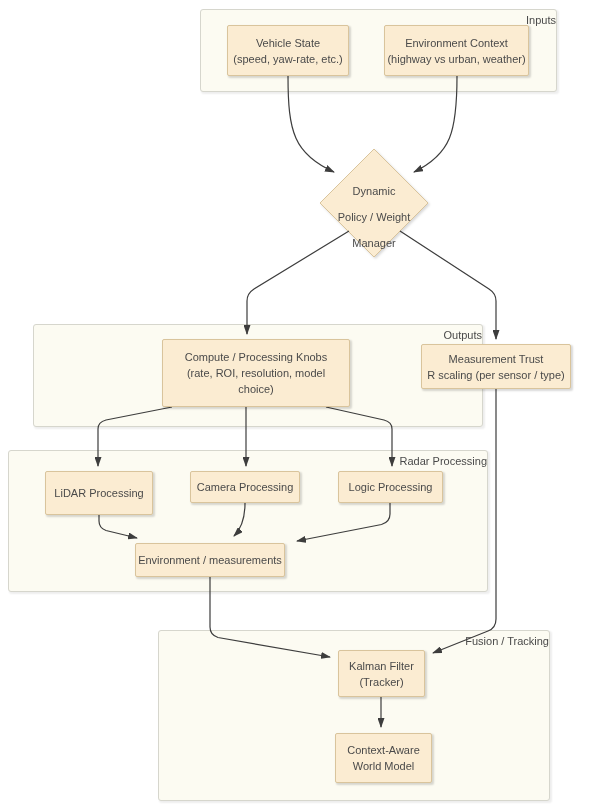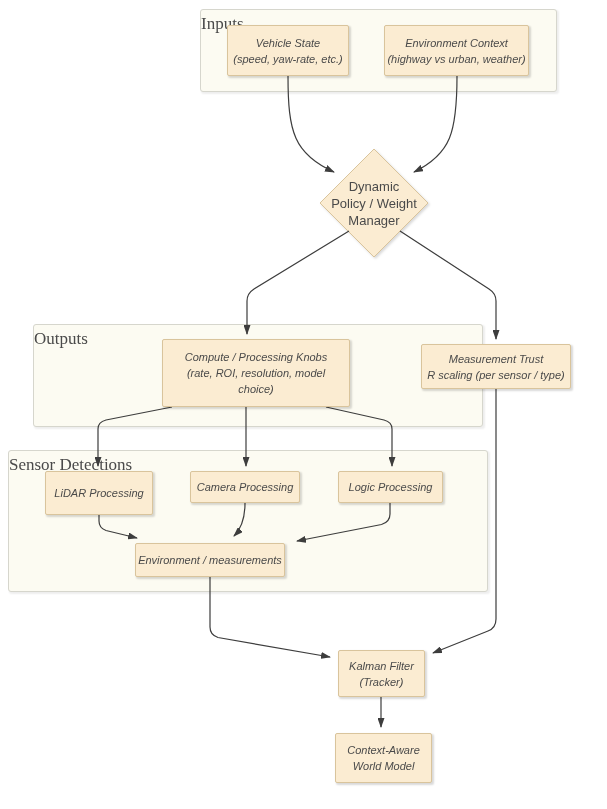--- a/index.html
+++ b/index.html
@@ -15,25 +15,24 @@
     position: absolute;
     background: #fcfbf2;
     border: 1px solid #d6d6cd;
     border-radius: 3px;
     box-shadow: 1.5px 1.5px 2px rgba(0,0,0,0.07);
     box-sizing: border-box;
     z-index: 1;
   }
   .group-label {
     width: 100%;
-    text-align: left;
+    text-align: right;
     padding-top: 4px;
-    font-size: 17px;
+    font-size: 11px;
     color: #4a4a4a;
-    font-family: Liberation Serif, serif;
   }
   .edges {
     position: absolute;
     left: 0; top: 0;
     z-index: 2;
   }
   .edges path.edge {
     fill: none;
     stroke: #3d3d3d;
     stroke-width: 1.2;
@@ -47,50 +46,52 @@
     box-sizing: border-box;
     display: flex;
     align-items: center;
     justify-content: center;
     text-align: center;
     white-space: pre-line;
     font-size: 11px;
     line-height: 16px;
     color: #4a4a4a;
     z-index: 3;
-    font-style: italic;
   }
   .diamond-label {
     position: absolute;
     text-align: center;
     white-space: pre-line;
-    font-size: 13px;
-    line-height: 17px;
+    font-size: 11px;
+    line-height: 26px;
     color: #4a4a4a;
     z-index: 3;
   }
 </style>
 </head>
 <body>
 
 <div class="canvas">
 
   <div class="group" style="left:200px;top:9px;width:357px;height:83px">
     <div class="group-label">Inputs</div>
   </div>
 
 
   <div class="group" style="left:33px;top:324px;width:450px;height:103px">
     <div class="group-label">Outputs</div>
   </div>
 
   <div class="group" style="left:8px;top:450px;width:480px;height:142px">
-    <div class="group-label">Sensor Detections</div>
+    <div class="group-label">Radar Processing</div>
   </div>
 
+  <div class="group" style="left:158px;top:630px;width:392px;height:171px">
+    <div class="group-label">Fusion / Tracking</div>
+  </div>
 
   <svg class="edges" width="607" height="809">
     <defs>
       <marker id="arrow" markerUnits="userSpaceOnUse" markerWidth="10" markerHeight="7" refX="9" refY="3.5" orient="auto">
         <path d="M0,0 L10,3.5 L0,7 Z" fill="#3d3d3d"></path>
       </marker>
       <filter id="ds" x="-20%" y="-20%" width="140%" height="140%">
         <feDropShadow dx="1.5" dy="1.5" stdDeviation="1" flood-opacity="0.15"></feDropShadow>
       </filter>
     </defs>

